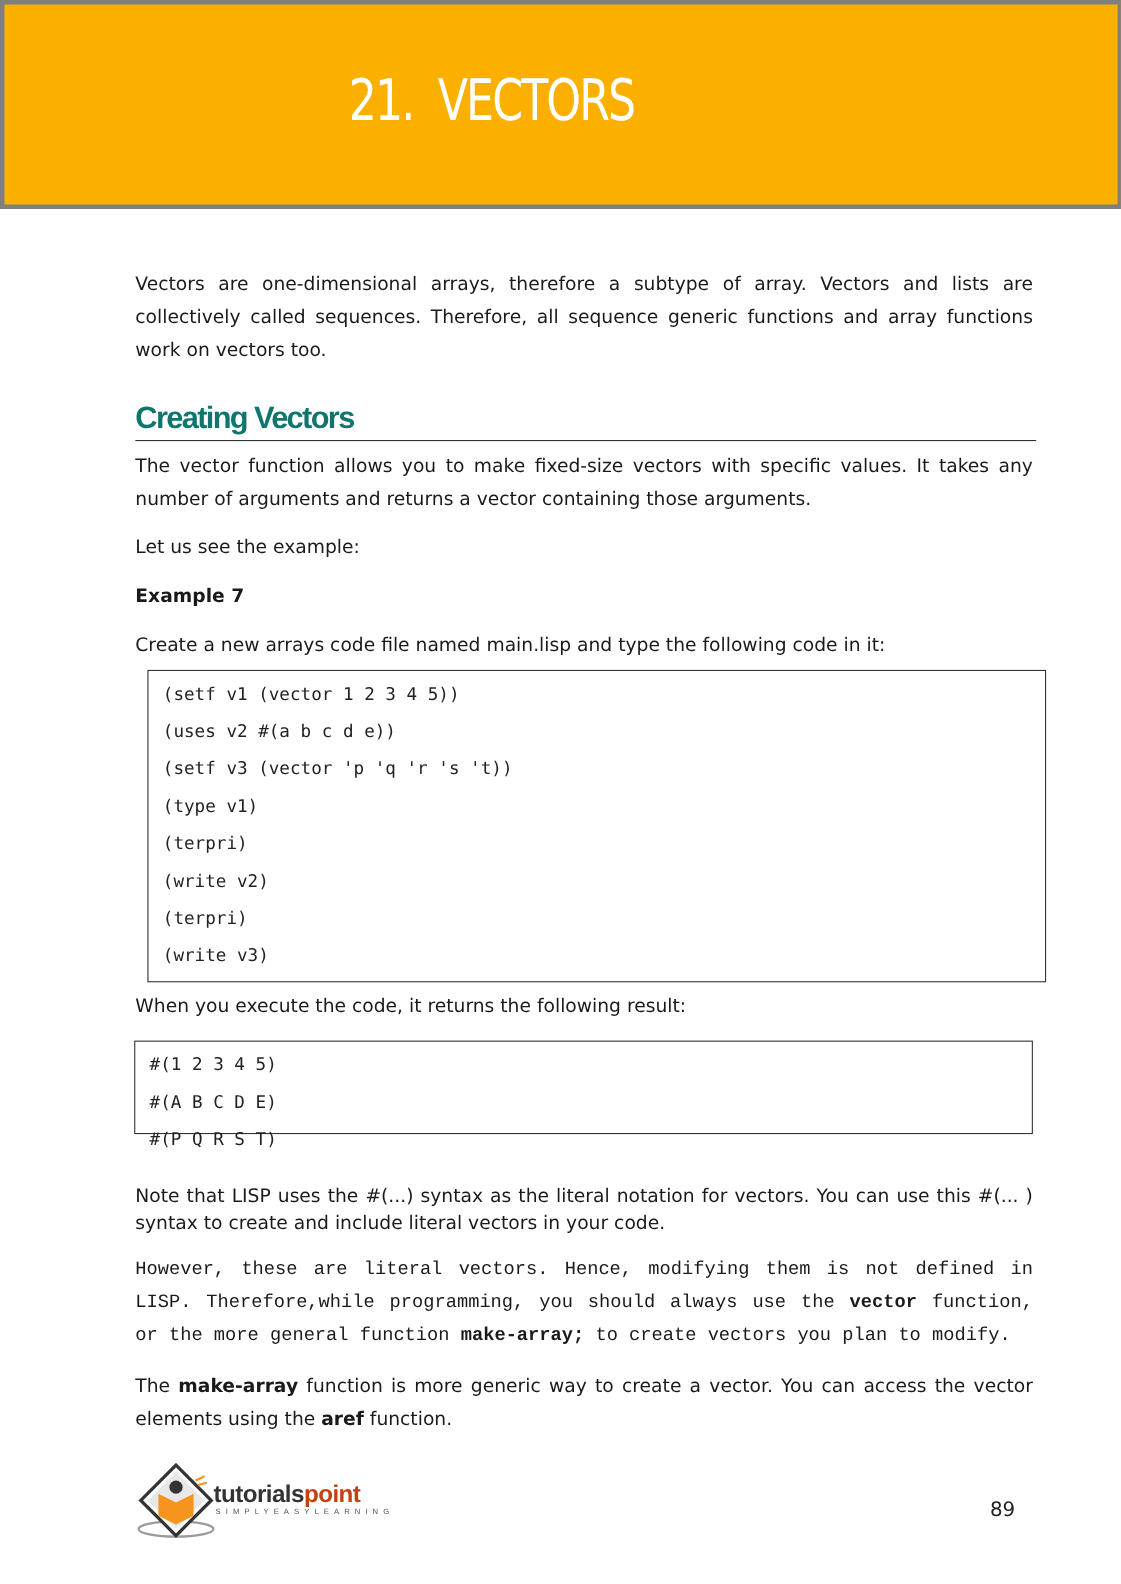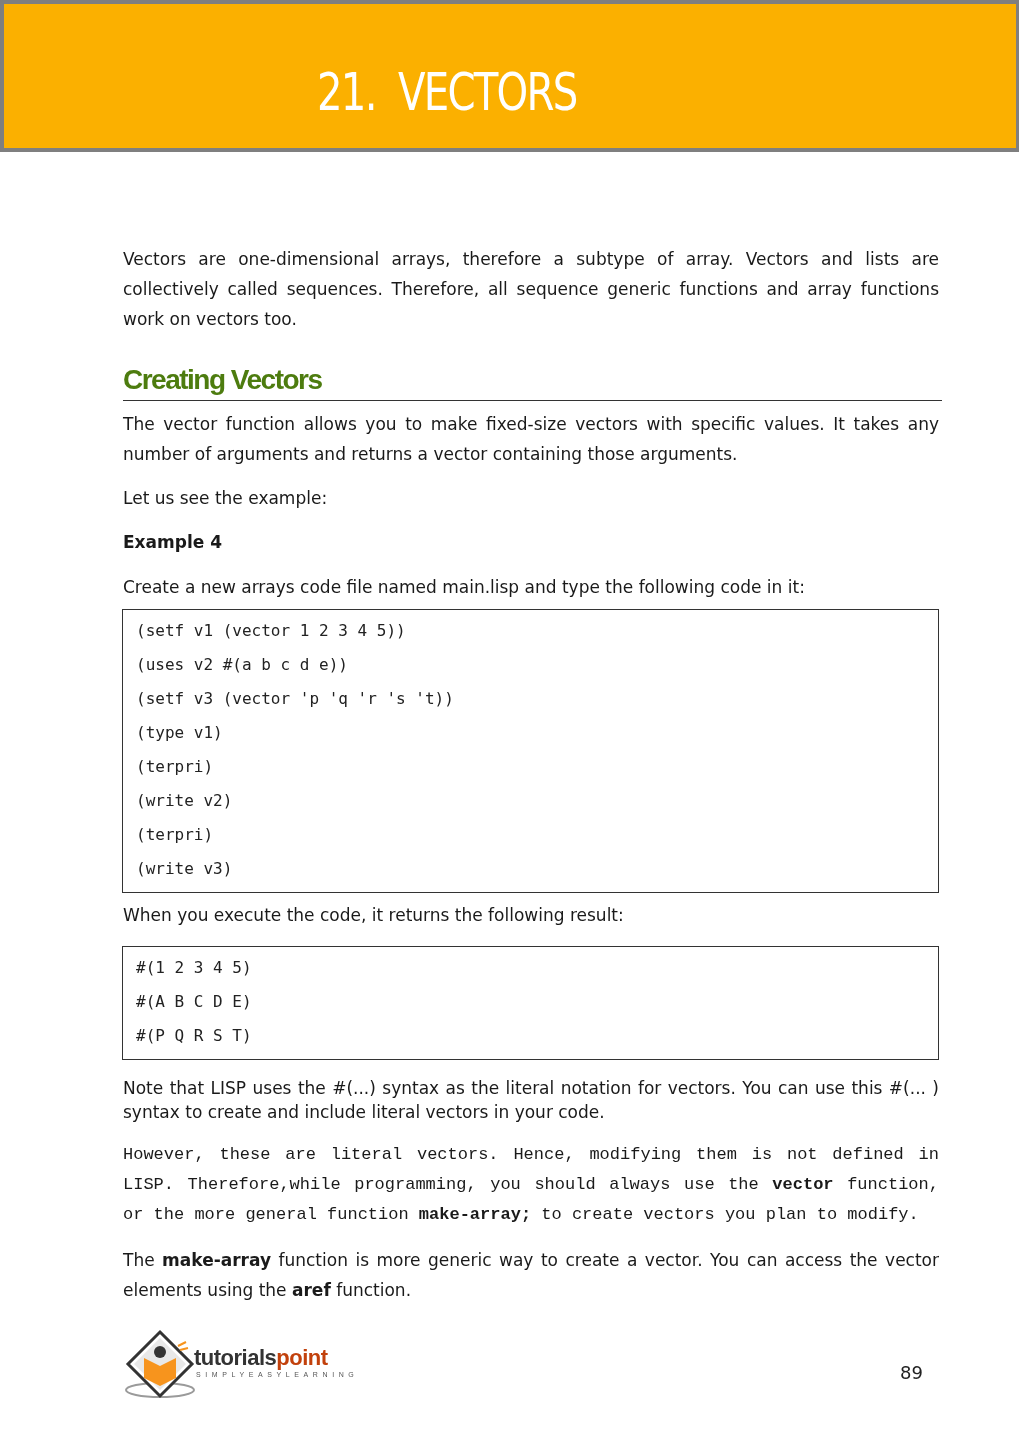--- a/index.html
+++ b/index.html
@@ -1,27 +1,27 @@
 <!DOCTYPE html>
 <html><head>
 <meta charset="utf-8">
 <style>
   html, body { margin: 0; padding: 0; background: #ffffff; }
   body { width: 1019px; height: 1440px; position: relative; overflow: hidden;
          font-family: "DejaVu Sans", sans-serif; color: #1a1a1a; }
-  .banner { position: absolute; left: 0; top: 0; width: 1019px; height: 152px;
+  .banner { position: absolute; left: 0; top: 0; width: 1019px; height: 190px;
             box-sizing: border-box; background: #fbb000; border: 4px solid #7f7f7f; border-right-width: 3px; }
   .banner-title { position: absolute; left: 313px; top: 56px; font-family: "DejaVu Sans Condensed", "DejaVu Sans", sans-serif;
                   font-size: 52px; color: #ffffff; letter-spacing: -2px; transform: scaleX(0.86); transform-origin: left center;
                   white-space: pre; line-height: 64px; }
   .content { position: absolute; left: 123px; width: 816px; }
   p { margin: 0; font-size: 17px; line-height: 30px; text-align: justify; }
   .p-tight { line-height: 24px; }
   .section-title { position: absolute; left: 123px; top: 362px; width: 819px; font-family: "Liberation Sans", sans-serif;
-                   font-weight: bold; font-size: 28px; letter-spacing: -1.5px; line-height: 36px; color: #4d7c0f;
+                   font-weight: bold; font-size: 28px; letter-spacing: -1.5px; line-height: 36px; color: #0f766e;
                    border-bottom: 1px solid #333; padding-bottom: 2px; }
   .code-box { position: absolute; left: 122px; width: 817px; border: 1px solid #333; box-sizing: border-box; background: #fff; }
   .code-line { font-family: "DejaVu Sans Mono", monospace; font-size: 16px; line-height: 34px; color: #222; padding-left: 13px; white-space: pre; }
   .bold { font-weight: bold; }
   .logo { position: absolute; left: 122px; top: 1328px; width: 250px; height: 75px; }
   .page-num { position: absolute; left: 900px; top: 1362px; font-size: 18px; color: #222; }
 </style>
 </head>
 <body>
 
@@ -31,40 +31,40 @@
 
 <div class="content" style="top:244px;">
   <p>Vectors are one-dimensional arrays, therefore a subtype of array. Vectors and lists are collectively called sequences. Therefore, all sequence generic functions and array functions  work on vectors too.</p>
 </div>
 
 <div class="section-title">Creating Vectors</div>
 
 <div class="content" style="top:409px;">
   <p>The vector function allows you to make fixed-size vectors with specific values. It takes any number of arguments and returns a vector containing those arguments.</p>
   <p style="margin-top:14px;">Let us see the example:</p>
-  <p class="bold" style="margin-top:14px;">Example 4</p>
+  <p class="bold" style="margin-top:14px;">Example 7</p>
   <p style="margin-top:15px;">Create a new arrays code file named main.lisp and type the following code in it:</p>
 </div>
 
-<div class="code-box" style="top:609px; height:284px; padding-top:4px;">
+<div class="code-box" style="top:609px; height:284px; padding-top:4px;margin-left:12px;">
   <div class="code-line">(setf v1 (vector 1 2 3 4 5))</div>
   <div class="code-line">(uses v2 #(a b c d e))</div>
   <div class="code-line">(setf v3 (vector 'p 'q 'r 's 't))</div>
   <div class="code-line">(type v1)</div>
   <div class="code-line">(terpri)</div>
   <div class="code-line">(write v2)</div>
   <div class="code-line">(terpri)</div>
   <div class="code-line">(write v3)</div>
 </div>
 
 <div class="content" style="top:900px;">
   <p>When you execute the code, it returns the following result:</p>
 </div>
 
-<div class="code-box" style="top:946px; height:114px; padding-top:4px;">
+<div class="code-box" style="top:946px; height:85px; padding-top:4px;">
   <div class="code-line">#(1 2 3 4 5)</div>
   <div class="code-line">#(A B C D E)</div>
   <div class="code-line">#(P Q R S T)</div>
 </div>
 
 <div class="content" style="top:1076px;">
   <p class="p-tight">Note that LISP uses the #(...) syntax as the literal notation for vectors. You can use this #(... ) syntax to create and include literal vectors in your code.</p>
   <p style="margin-top:16px;font-family:Liberation Mono, monospace;"><span>However, these are literal vectors. Hence, modifying them is not defined in LISP. Therefore,while programming, you should always use the </span><span class="bold">vector</span><span> function, or the more general function </span><span class="bold">make-array;</span><span> to create vectors you plan to modify.</span></p>
   <p style="margin-top:15px;"><span>The </span><span class="bold">make-array</span><span> function is more generic way to create a vector. You can access the vector elements using the </span><span class="bold">aref</span><span> function.</span></p>
 </div>

